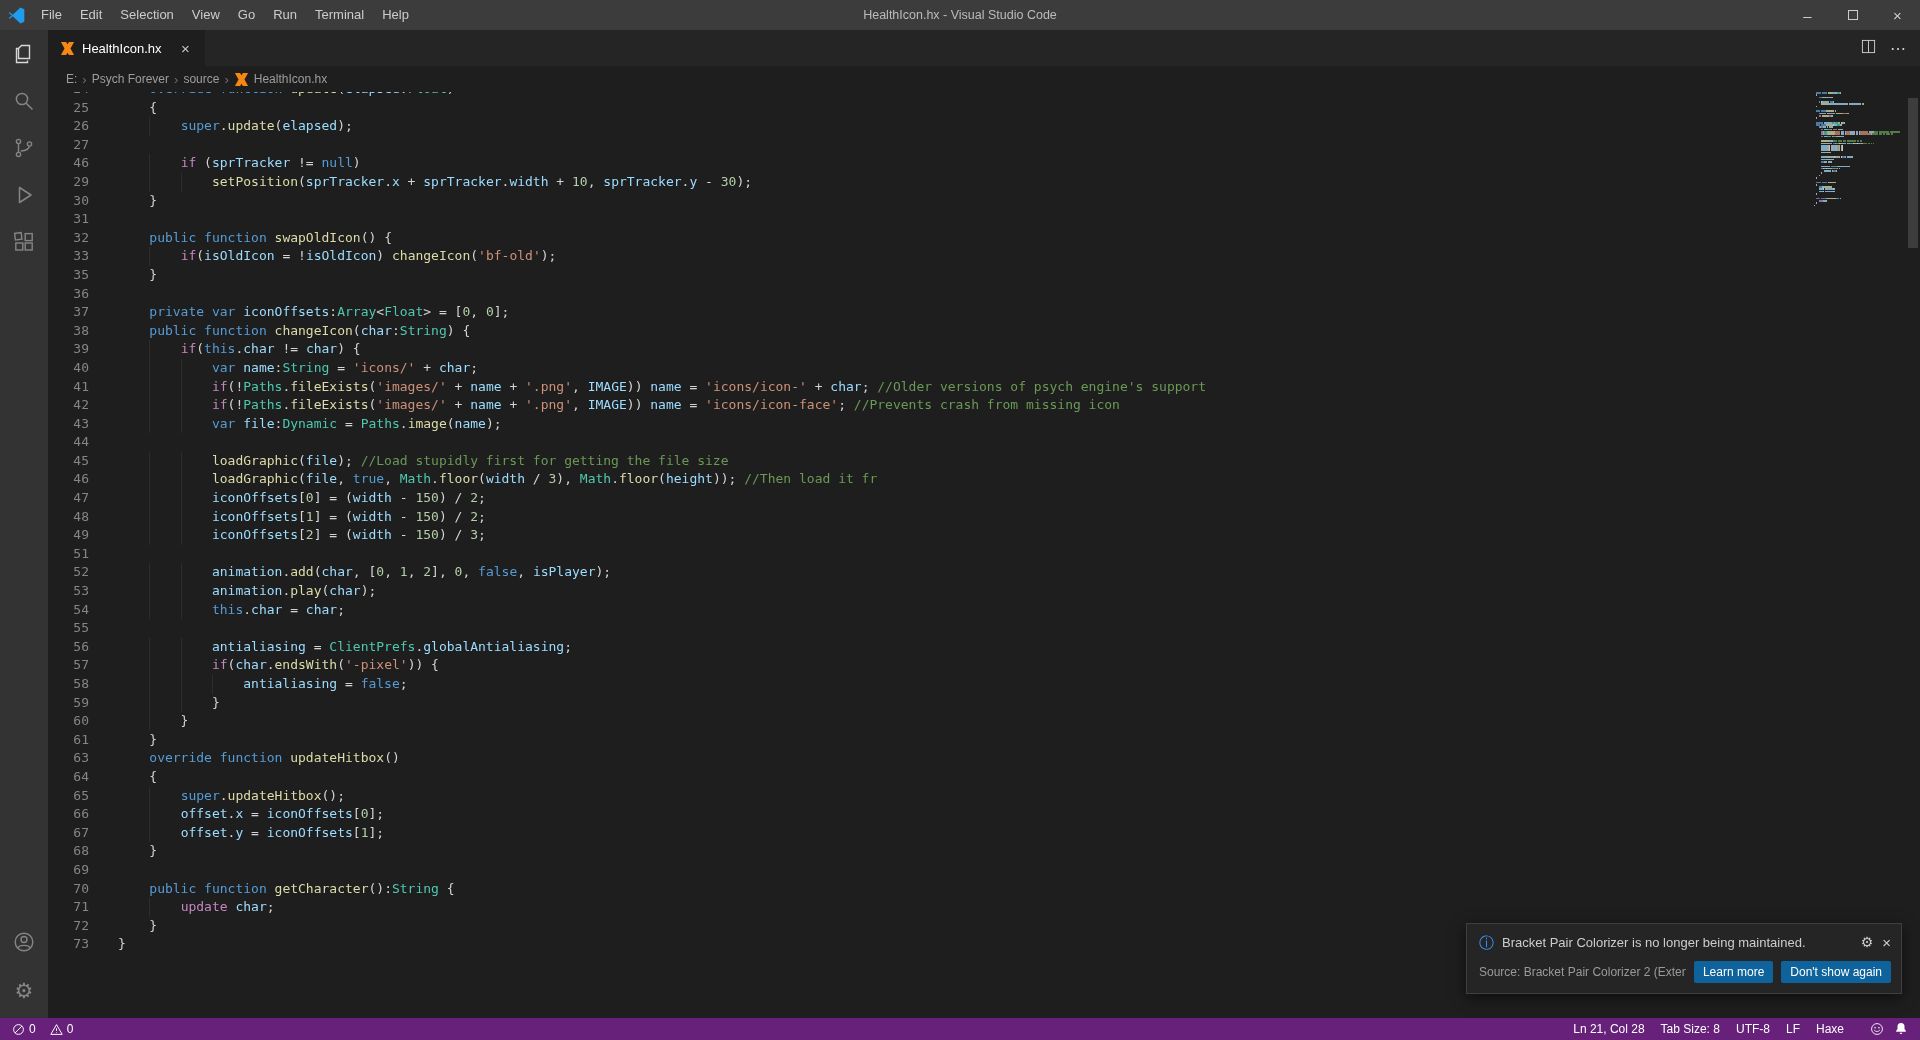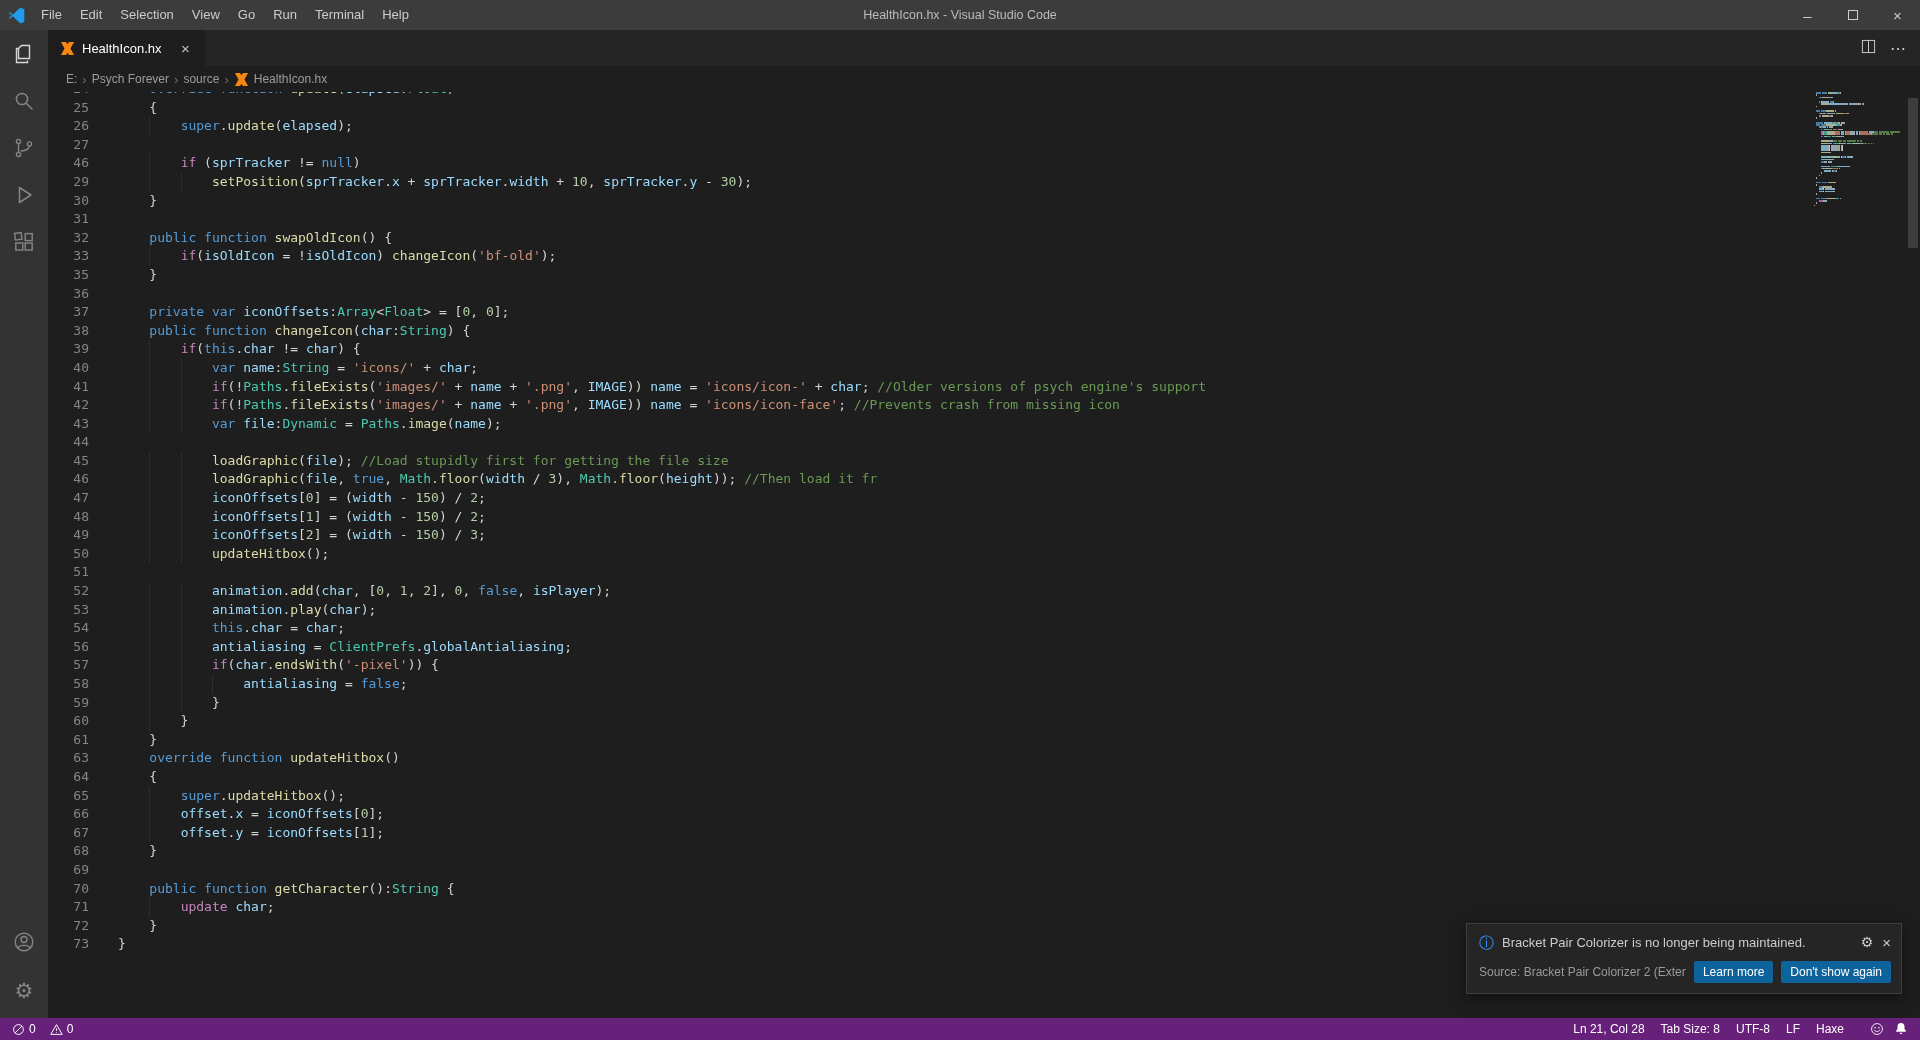--- a/index.html
+++ b/index.html
@@ -226,25 +226,25 @@
             <div class="code-line"><span class="ln">40</span><span class="lt"><span class="tk-p">            </span><span class="tk-k">var</span><span class="tk-p"> </span><span class="tk-v">name</span><span class="tk-p">:</span><span class="tk-t">String</span><span class="tk-p"> = </span><span class="tk-s">'icons/'</span><span class="tk-p"> + </span><span class="tk-v">char</span><span class="tk-p">;</span></span><span class="guide" style="left: 101.32px;"></span><span class="guide" style="left: 132.64px;"></span></div>
             <div class="code-line"><span class="ln">41</span><span class="lt"><span class="tk-p">            </span><span class="tk-c">if</span><span class="tk-p">(!</span><span class="tk-t">Paths</span><span class="tk-p">.</span><span class="tk-f">fileExists</span><span class="tk-p">(</span><span class="tk-s">'images/'</span><span class="tk-p"> + </span><span class="tk-v">name</span><span class="tk-p"> + </span><span class="tk-s">'.png'</span><span class="tk-p">, </span><span class="tk-v">IMAGE</span><span class="tk-p">)) </span><span class="tk-v">name</span><span class="tk-p"> = </span><span class="tk-s">'icons/icon-'</span><span class="tk-p"> + </span><span class="tk-v">char</span><span class="tk-p">; </span><span class="tk-m">//Older versions of psych engine's support</span></span><span class="guide" style="left: 101.32px;"></span><span class="guide" style="left: 132.64px;"></span></div>
             <div class="code-line"><span class="ln">42</span><span class="lt"><span class="tk-p">            </span><span class="tk-c">if</span><span class="tk-p">(!</span><span class="tk-t">Paths</span><span class="tk-p">.</span><span class="tk-f">fileExists</span><span class="tk-p">(</span><span class="tk-s">'images/'</span><span class="tk-p"> + </span><span class="tk-v">name</span><span class="tk-p"> + </span><span class="tk-s">'.png'</span><span class="tk-p">, </span><span class="tk-v">IMAGE</span><span class="tk-p">)) </span><span class="tk-v">name</span><span class="tk-p"> = </span><span class="tk-s">'icons/icon-face'</span><span class="tk-p">; </span><span class="tk-m">//Prevents crash from missing icon</span></span><span class="guide" style="left: 101.32px;"></span><span class="guide" style="left: 132.64px;"></span></div>
             <div class="code-line"><span class="ln">43</span><span class="lt"><span class="tk-p">            </span><span class="tk-k">var</span><span class="tk-p"> </span><span class="tk-v">file</span><span class="tk-p">:</span><span class="tk-t">Dynamic</span><span class="tk-p"> = </span><span class="tk-t">Paths</span><span class="tk-p">.</span><span class="tk-f">image</span><span class="tk-p">(</span><span class="tk-v">name</span><span class="tk-p">);</span></span><span class="guide" style="left: 101.32px;"></span><span class="guide" style="left: 132.64px;"></span></div>
             <div class="code-line"><span class="ln">44</span><span class="lt"></span></div>
             <div class="code-line"><span class="ln">45</span><span class="lt"><span class="tk-p">            </span><span class="tk-f">loadGraphic</span><span class="tk-p">(</span><span class="tk-v">file</span><span class="tk-p">); </span><span class="tk-m">//Load stupidly first for getting the file size</span></span><span class="guide" style="left: 101.32px;"></span><span class="guide" style="left: 132.64px;"></span></div>
             <div class="code-line"><span class="ln">46</span><span class="lt"><span class="tk-p">            </span><span class="tk-f">loadGraphic</span><span class="tk-p">(</span><span class="tk-v">file</span><span class="tk-p">, </span><span class="tk-k">true</span><span class="tk-p">, </span><span class="tk-t">Math</span><span class="tk-p">.</span><span class="tk-f">floor</span><span class="tk-p">(</span><span class="tk-v">width</span><span class="tk-p"> / </span><span class="tk-n">3</span><span class="tk-p">), </span><span class="tk-t">Math</span><span class="tk-p">.</span><span class="tk-f">floor</span><span class="tk-p">(</span><span class="tk-v">height</span><span class="tk-p">)); </span><span class="tk-m">//Then load it fr</span></span><span class="guide" style="left: 101.32px;"></span><span class="guide" style="left: 132.64px;"></span></div>
             <div class="code-line"><span class="ln">47</span><span class="lt"><span class="tk-p">            </span><span class="tk-v">iconOffsets</span><span class="tk-p">[</span><span class="tk-n">0</span><span class="tk-p">] = (</span><span class="tk-v">width</span><span class="tk-p"> - </span><span class="tk-n">150</span><span class="tk-p">) / </span><span class="tk-n">2</span><span class="tk-p">;</span></span><span class="guide" style="left: 101.32px;"></span><span class="guide" style="left: 132.64px;"></span></div>
             <div class="code-line"><span class="ln">48</span><span class="lt"><span class="tk-p">            </span><span class="tk-v">iconOffsets</span><span class="tk-p">[</span><span class="tk-n">1</span><span class="tk-p">] = (</span><span class="tk-v">width</span><span class="tk-p"> - </span><span class="tk-n">150</span><span class="tk-p">) / </span><span class="tk-n">2</span><span class="tk-p">;</span></span><span class="guide" style="left: 101.32px;"></span><span class="guide" style="left: 132.64px;"></span></div>
             <div class="code-line"><span class="ln">49</span><span class="lt"><span class="tk-p">            </span><span class="tk-v">iconOffsets</span><span class="tk-p">[</span><span class="tk-n">2</span><span class="tk-p">] = (</span><span class="tk-v">width</span><span class="tk-p"> - </span><span class="tk-n">150</span><span class="tk-p">) / </span><span class="tk-n">3</span><span class="tk-p">;</span></span><span class="guide" style="left: 101.32px;"></span><span class="guide" style="left: 132.64px;"></span></div>
-            <div class="code-line"><span class="ln">50</span><span class="lt"><span class="tk-p">            </span><span class="tk-f">updateHitbox</span><span class="tk-p">();</span></span><span class="guide" style="left: 101.32px;"></span><span class="guide" style="left: 132.64px;"></span></div>
             <div class="code-line"><span class="ln">51</span><span class="lt"></span></div>
             <div class="code-line"><span class="ln">52</span><span class="lt"><span class="tk-p">            </span><span class="tk-v">animation</span><span class="tk-p">.</span><span class="tk-f">add</span><span class="tk-p">(</span><span class="tk-v">char</span><span class="tk-p">, [</span><span class="tk-n">0</span><span class="tk-p">, </span><span class="tk-n">1</span><span class="tk-p">, </span><span class="tk-n">2</span><span class="tk-p">], </span><span class="tk-n">0</span><span class="tk-p">, </span><span class="tk-k">false</span><span class="tk-p">, </span><span class="tk-v">isPlayer</span><span class="tk-p">);</span></span><span class="guide" style="left: 101.32px;"></span><span class="guide" style="left: 132.64px;"></span></div>
             <div class="code-line"><span class="ln">53</span><span class="lt"><span class="tk-p">            </span><span class="tk-v">animation</span><span class="tk-p">.</span><span class="tk-f">play</span><span class="tk-p">(</span><span class="tk-v">char</span><span class="tk-p">);</span></span><span class="guide" style="left: 101.32px;"></span><span class="guide" style="left: 132.64px;"></span></div>
             <div class="code-line"><span class="ln">54</span><span class="lt"><span class="tk-p">            </span><span class="tk-k">this</span><span class="tk-p">.</span><span class="tk-v">char</span><span class="tk-p"> = </span><span class="tk-v">char</span><span class="tk-p">;</span></span><span class="guide" style="left: 101.32px;"></span><span class="guide" style="left: 132.64px;"></span></div>
+            <div class="code-line"><span class="ln">55</span><span class="lt"></span></div>
             <div class="code-line"><span class="ln">56</span><span class="lt"><span class="tk-p">            </span><span class="tk-v">antialiasing</span><span class="tk-p"> = </span><span class="tk-t">ClientPrefs</span><span class="tk-p">.</span><span class="tk-v">globalAntialiasing</span><span class="tk-p">;</span></span><span class="guide" style="left: 101.32px;"></span><span class="guide" style="left: 132.64px;"></span></div>
             <div class="code-line"><span class="ln">57</span><span class="lt"><span class="tk-p">            </span><span class="tk-c">if</span><span class="tk-p">(</span><span class="tk-v">char</span><span class="tk-p">.</span><span class="tk-f">endsWith</span><span class="tk-p">(</span><span class="tk-s">'-pixel'</span><span class="tk-p">)) {</span></span><span class="guide" style="left: 101.32px;"></span><span class="guide" style="left: 132.64px;"></span></div>
             <div class="code-line"><span class="ln">58</span><span class="lt"><span class="tk-p">                </span><span class="tk-v">antialiasing</span><span class="tk-p"> = </span><span class="tk-k">false</span><span class="tk-p">;</span></span><span class="guide" style="left: 101.32px;"></span><span class="guide" style="left: 132.64px;"></span><span class="guide" style="left: 163.96px;"></span></div>
             <div class="code-line"><span class="ln">59</span><span class="lt"><span class="tk-p">            }</span></span><span class="guide" style="left: 101.32px;"></span><span class="guide" style="left: 132.64px;"></span></div>
             <div class="code-line"><span class="ln">60</span><span class="lt"><span class="tk-p">        }</span></span><span class="guide" style="left: 101.32px;"></span></div>
             <div class="code-line"><span class="ln">61</span><span class="lt"><span class="tk-p">    }</span></span></div>
             <div class="code-line"><span class="ln">63</span><span class="lt"><span class="tk-p">    </span><span class="tk-k">override</span><span class="tk-p"> </span><span class="tk-k">function</span><span class="tk-p"> </span><span class="tk-f">updateHitbox</span><span class="tk-p">()</span></span></div>
             <div class="code-line"><span class="ln">64</span><span class="lt"><span class="tk-p">    {</span></span></div>
             <div class="code-line"><span class="ln">65</span><span class="lt"><span class="tk-p">        </span><span class="tk-k">super</span><span class="tk-p">.</span><span class="tk-f">updateHitbox</span><span class="tk-p">();</span></span><span class="guide" style="left: 101.32px;"></span></div>
             <div class="code-line"><span class="ln">66</span><span class="lt"><span class="tk-p">        </span><span class="tk-v">offset</span><span class="tk-p">.</span><span class="tk-v">x</span><span class="tk-p"> = </span><span class="tk-v">iconOffsets</span><span class="tk-p">[</span><span class="tk-n">0</span><span class="tk-p">];</span></span><span class="guide" style="left: 101.32px;"></span></div>

